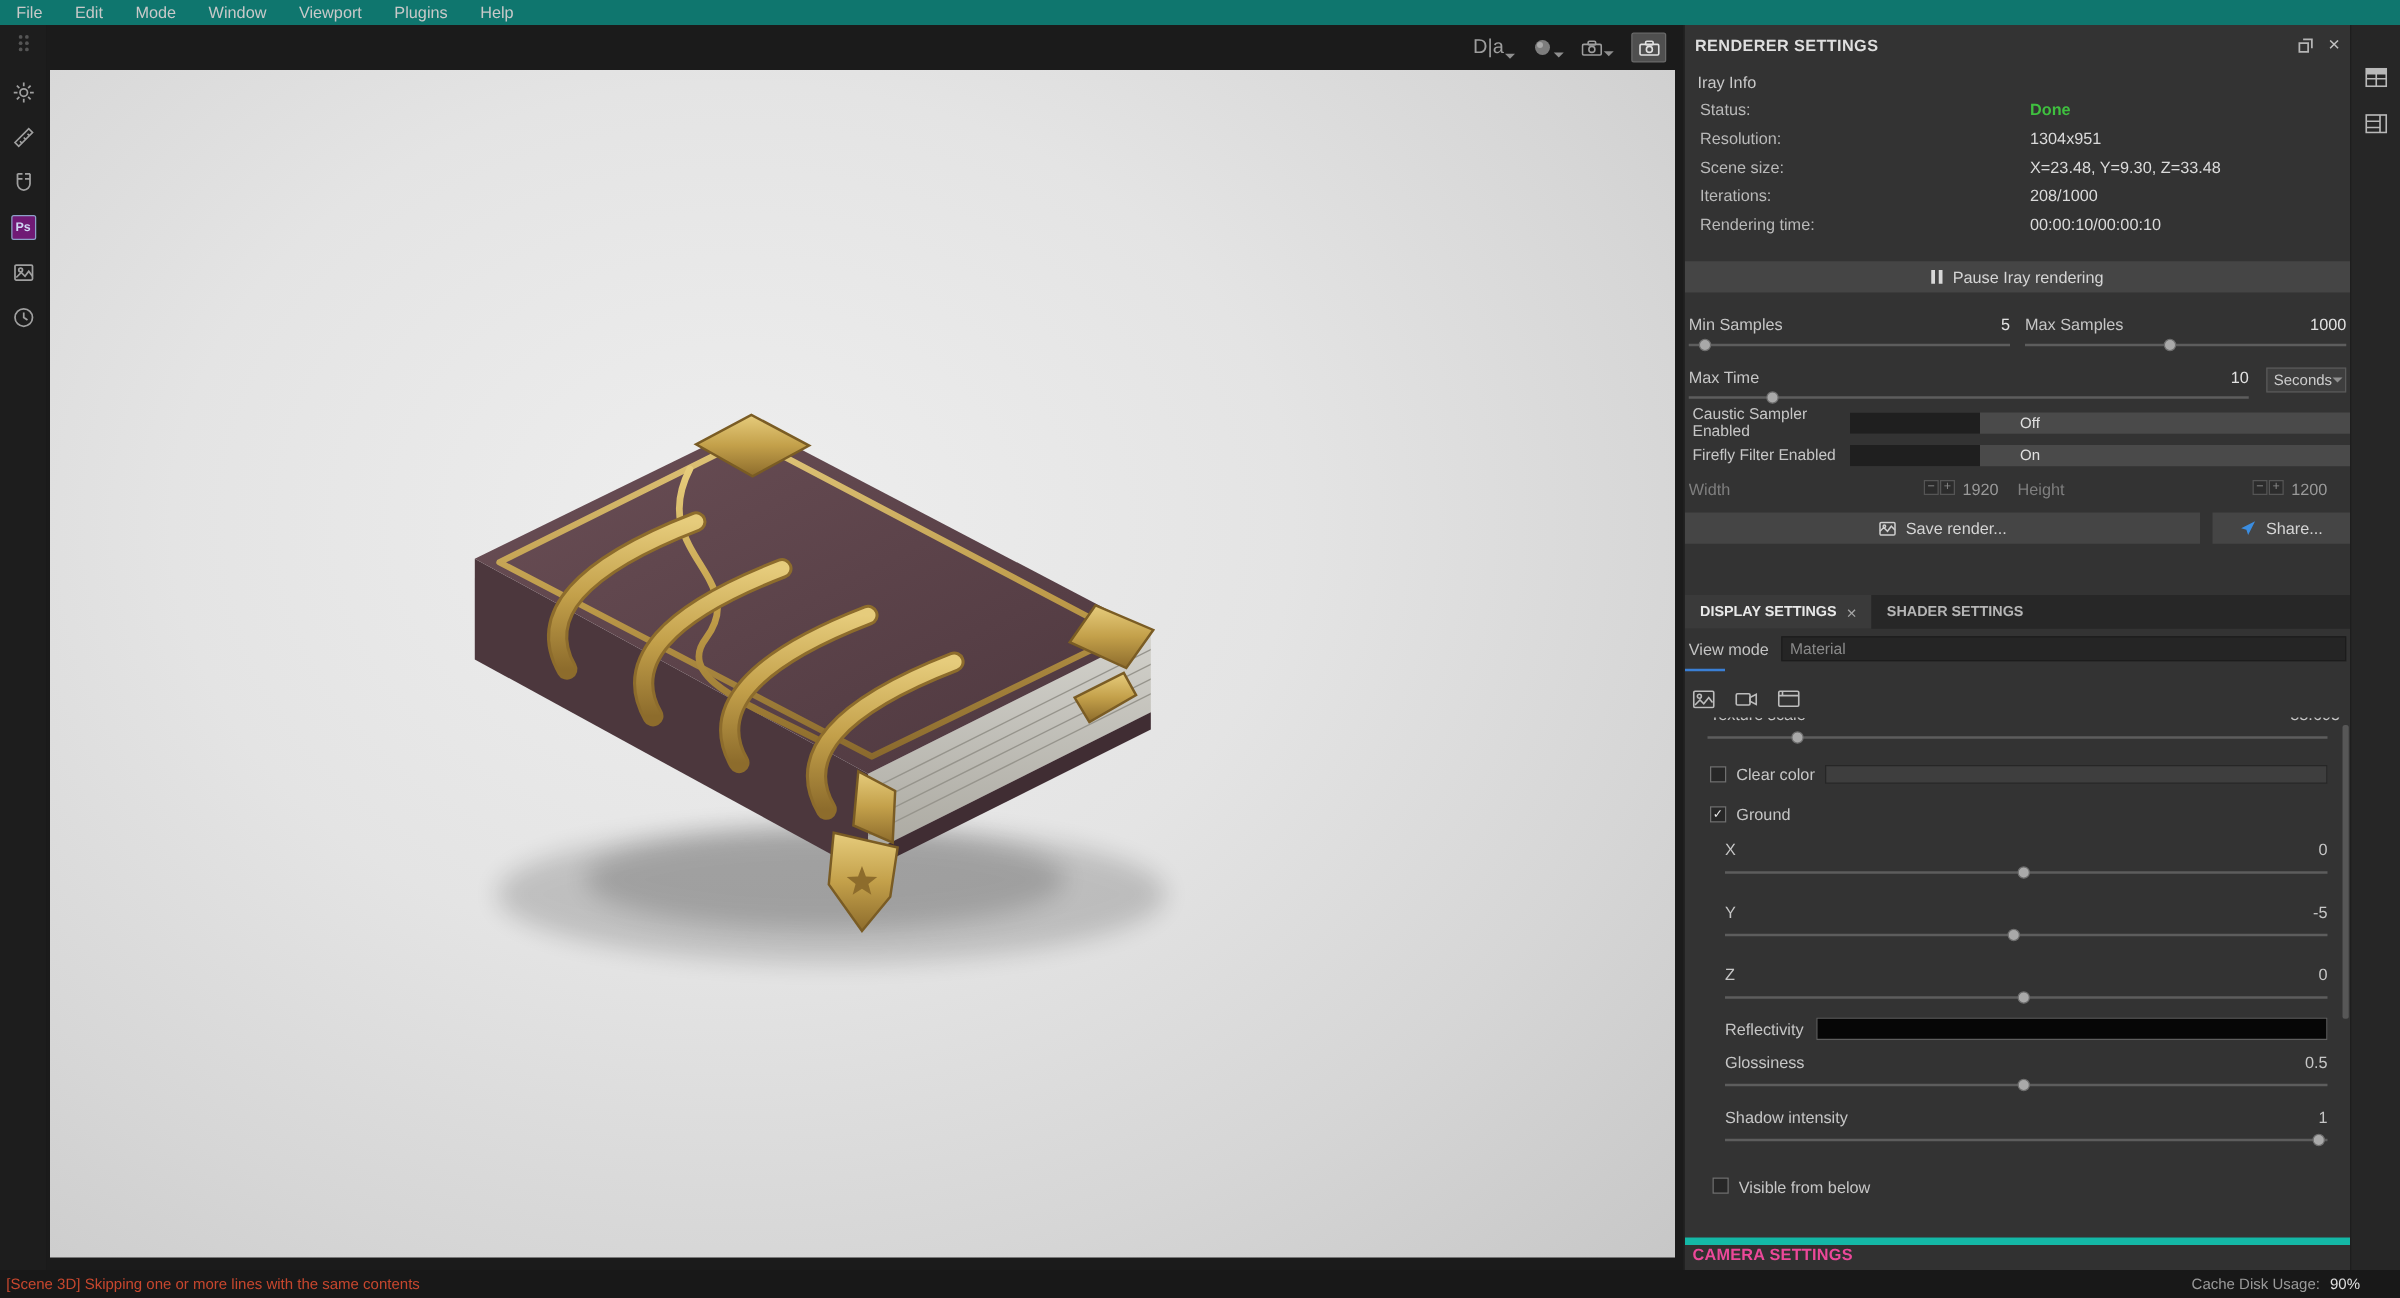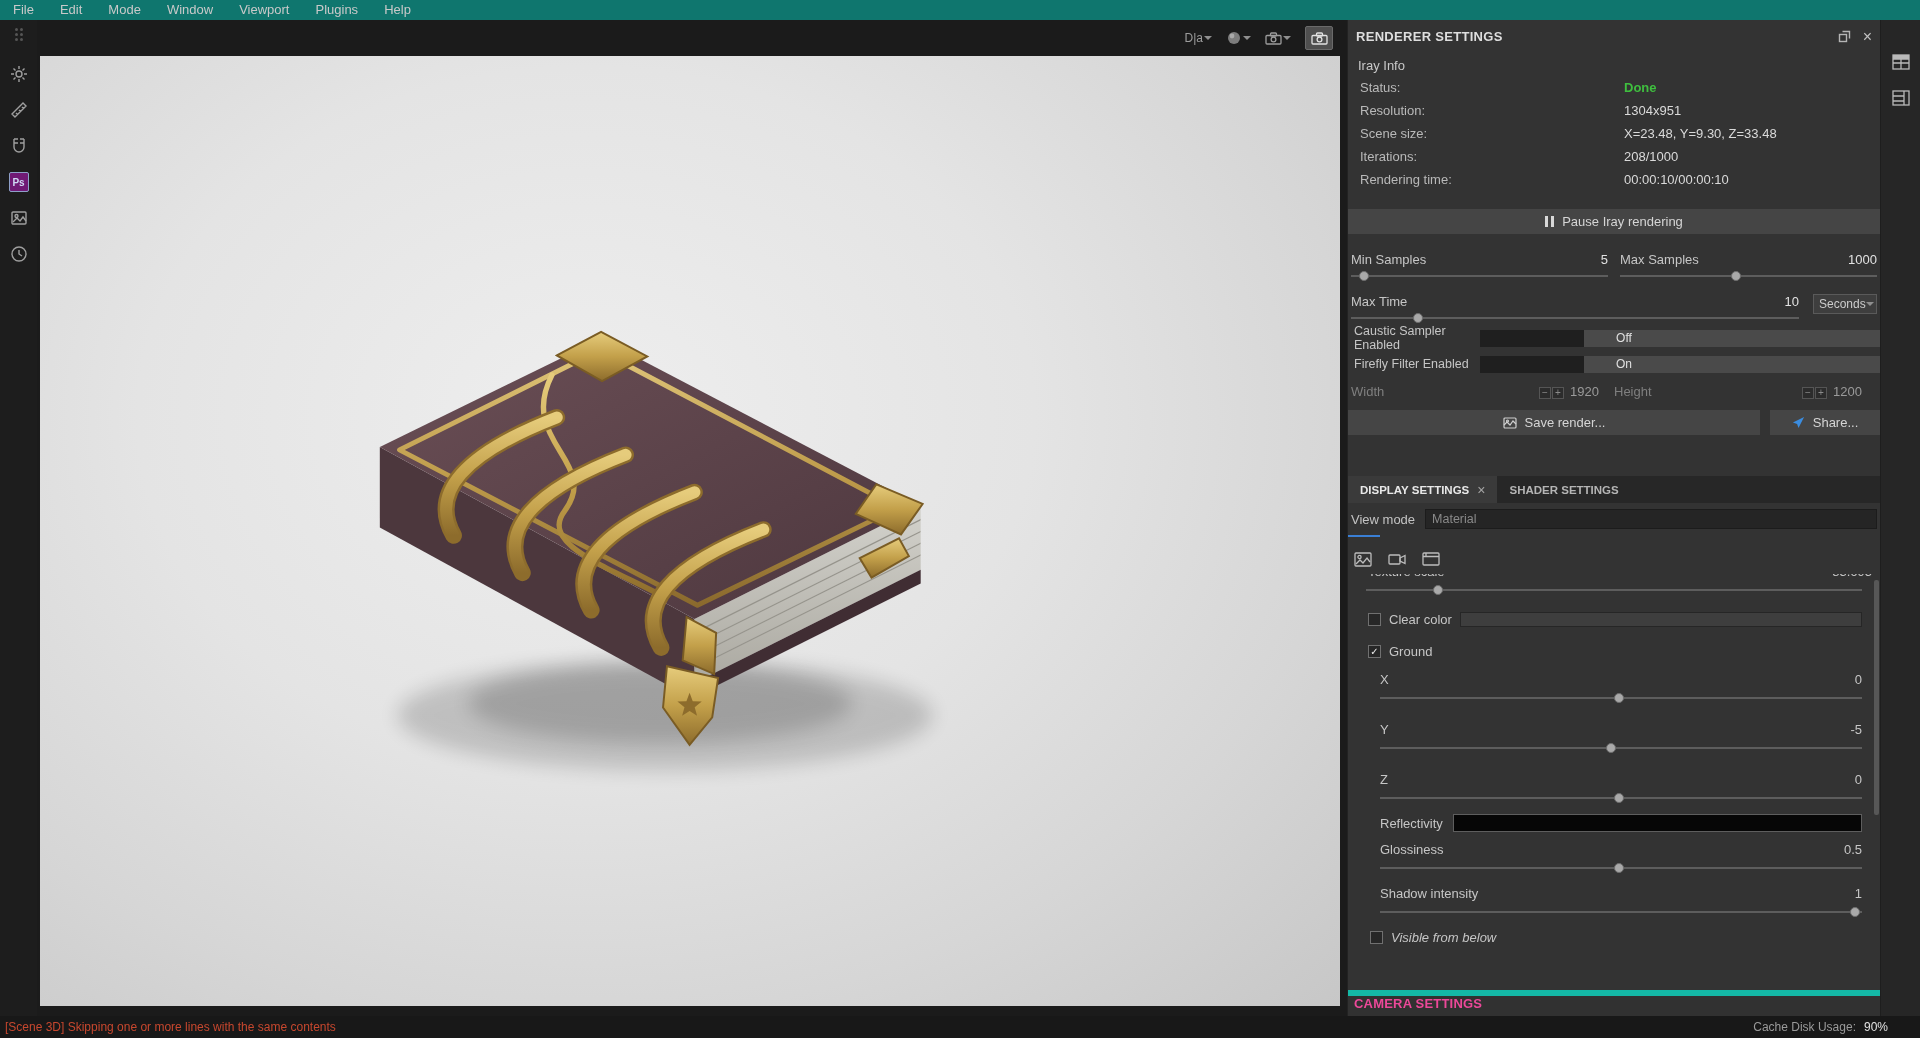--- a/index.html
+++ b/index.html
@@ -14,21 +14,21 @@
   .left-toolbar { position:absolute; top:20px; left:0; width:37px; bottom:22px; background:#1d1d1d; display:flex; flex-direction:column; align-items:center; padding-top:8px; gap:14px; z-index:20; }
   .lt-dots { display:grid; grid-template-columns:3px 3px; gap:2px; margin-bottom:8px; }
   .lt-dots i { width:3px; height:3px; background:#555; border-radius:50%; }
   .lt-icon { width:22px; height:22px; display:flex; align-items:center; justify-content:center; }
   .lt-icon svg { stroke:#9f9f9f; fill:none; stroke-width:1.4; }
   .ps-badge { width:20px; height:20px; background:#701a75; border:1px solid #8ea0c8; color:#cfd9f4; font-size:10px; font-weight:bold; display:flex; align-items:center; justify-content:center; border-radius:2px; }
 
   
   .viewport { position:absolute; left:37px; top:20px; width:1310px; bottom:22px; background:#1b1b1b; }
   .vp-topbar { height:36px; display:flex; justify-content:flex-end; align-items:center; padding-right:14px; gap:14px; }
-  .vp-ctrl { display:flex; align-items:center; gap:1px; color:#9d9d9d; font-size:12px; }
+  .vp-ctrl { display:flex; align-items:flex-end; gap:1px; color:#9d9d9d; font-size:16px; }
   .vp-ctrl svg { stroke:#9d9d9d; fill:none; stroke-width:1.3; }
   .caret { width:0; height:0; border-left:4px solid transparent; border-right:4px solid transparent; border-top:4px solid #8f8f8f; }
   .vp-render-btn { width:28px; height:24px; background:#4f4f4f; border:1px solid #6a6a6a; border-radius:2px; display:flex; align-items:center; justify-content:center; }
   .vp-render-btn svg { stroke:#e2e2e2; fill:none; stroke-width:1.3; }
   .render-area { position:absolute; left:3px; top:36px; width:1300px; height:950px;
       background: radial-gradient(ellipse at 42% 38%, #eeeeee 0%, #e4e4e4 42%, #d6d6d6 72%, #c7c7c7 100%); }
   .book { position:absolute; left:330px; top:268px; width:590px; height:472px; }
 
   
   .panel { position:absolute; left:1347px; top:20px; width:533px; bottom:22px; background:#333333; border-left:1px solid #222; font-size:13px; z-index:25; }
@@ -65,21 +65,21 @@
   .toggle-row.caustic { margin-top:2px; }
   .toggle-row.firefly { margin-top:6px; }
   .toggle-label { width:126px; color:#c6c6c6; font-size:12.5px; }
   .toggle { position:relative; flex:1; height:17px; background:#4a4a4a; margin-right:0; }
   .toggle .off-seg { position:absolute; left:0; top:0; bottom:0; width:26%; background:#1f1f1f; }
   .toggle .state { position:absolute; left:26%; width:20%; text-align:center; top:1px; font-size:12px; color:#e0e0e0; }
 
   .override-btn { margin-top:11px; width:100%; height:23px; }
 
   .wh-row { margin-top:6px; height:22px; display:flex; align-items:center; padding:0 3px; color:#7f7f7f; }
-  .wh-half { flex:1; display:flex; align-items:flex-end; gap:6px; }
+  .wh-half { flex:1; display:flex; align-items:flex-start; gap:6px; }
   .wh-label { flex:1; }
   .step { width:12px; height:12px; background:#2c2c2c; border:1px solid #555; color:#8b8b8b; font-size:10px; line-height:9px; text-align:center; }
   .steppers { display:flex; gap:1px; }
   .wh-val { color:#9a9a9a; width:44px; }
 
   .sr-row { margin-top:8px; display:flex; gap:10px; height:25px; padding:0; }
   .save-btn { flex:1; }
   .share-btn { width:110px; }
   .save-btn svg { stroke:#cfcfcf; fill:none; stroke-width:1.2; }
 
@@ -107,21 +107,21 @@
   .cc-swatch { flex:1; margin-right:18px; height:15px; background:#3e3e3e; border:1px solid #262626; }
   .ground-row { margin-top:14px; display:flex; align-items:center; height:18px; padding-left:20px; gap:8px; }
   .axis-row { display:flex; justify-content:space-between; height:18px; padding:0 18px 0 32px; }
   .axis-row.first { margin-top:12px; }
   .axis-row.next { margin-top:16px; }
   .axis-slider { margin:0 18px 0 32px; }
   .refl-row { margin-top:6px; display:flex; align-items:center; height:22px; padding:0 18px 0 32px; gap:10px; }
   .refl-swatch { flex:1; height:18px; background:#060606; border:1px solid #5e5e5e; }
   .gl-row { margin-top:8px; display:flex; justify-content:space-between; height:18px; padding:0 18px 0 32px; }
   .sh-row { margin-top:10px; display:flex; justify-content:space-between; height:18px; padding:0 18px 0 32px; }
-  .vb-row { margin-top:8px; display:flex; gap:8px; padding-left:22px; align-items:center; height:18px;font-style:italic; }
+  .vb-row { margin-top:22px; display:flex; gap:8px; padding-left:22px; align-items:flex-start; height:18px; }
   .scroll-thumb { position:absolute; right:1px; top:6px; width:5px; height:235px; background:#575757; border-radius:2px; }
 
   .camera-header { position:absolute; bottom:0; left:0; right:0; height:26px; background:#313131; border-top:6px solid #14b8a6; display:flex; align-items:flex-start; padding-left:6px; font-weight:bold; color:#ec4899; font-size:13px; letter-spacing:.2px; }
 
   
   .right-strip { position:absolute; right:0; top:20px; width:40px; bottom:22px; background:#262626; border-left:1px solid #1e1e1e; display:flex; flex-direction:column; align-items:center; padding-top:34px; gap:16px; }
   .rs-icon svg { stroke:#b9b9b9; fill:none; stroke-width:1.3; }
 
   
   .statusbar { position:absolute; bottom:0; left:0; width:1920px; height:22px; background:#181818; display:flex; align-items:center; font-size:12px; z-index:40; }

